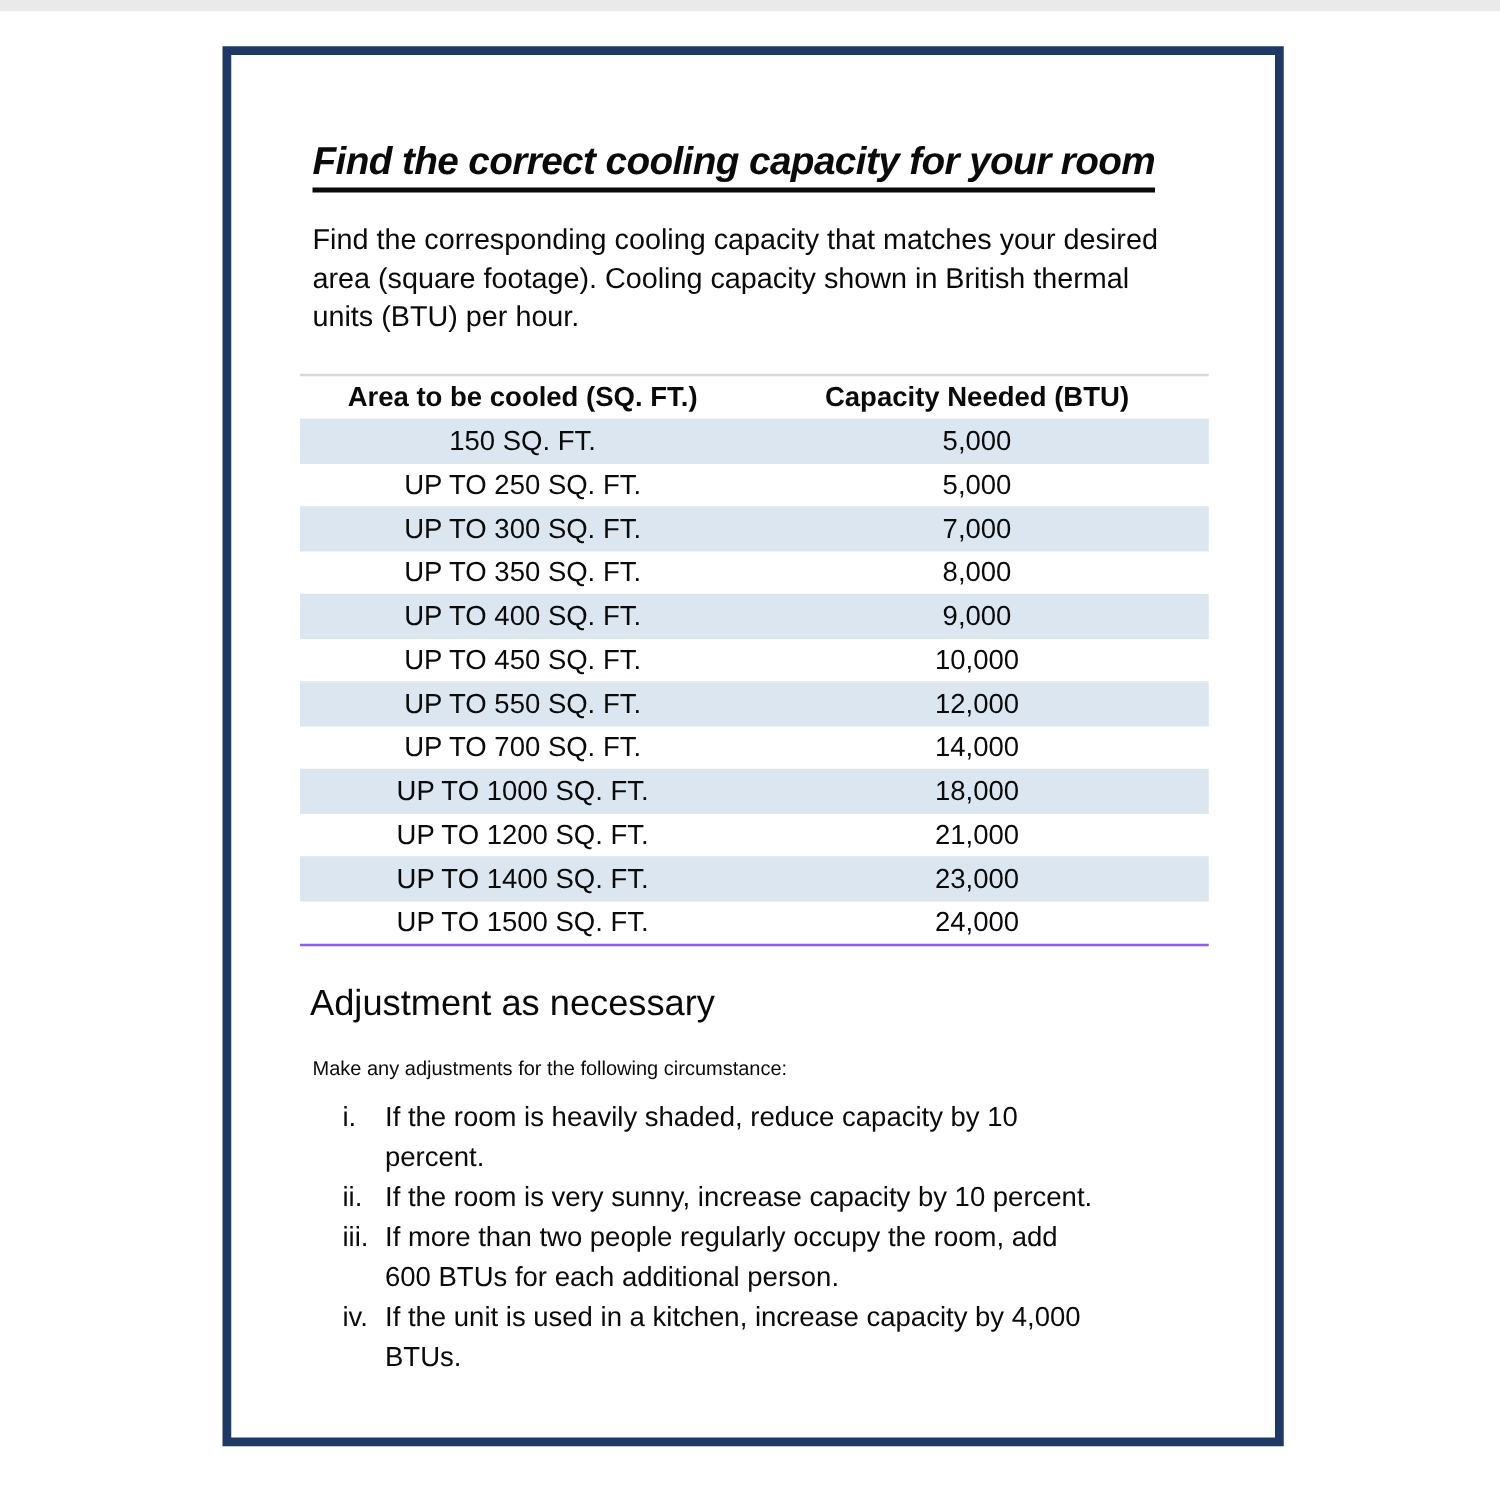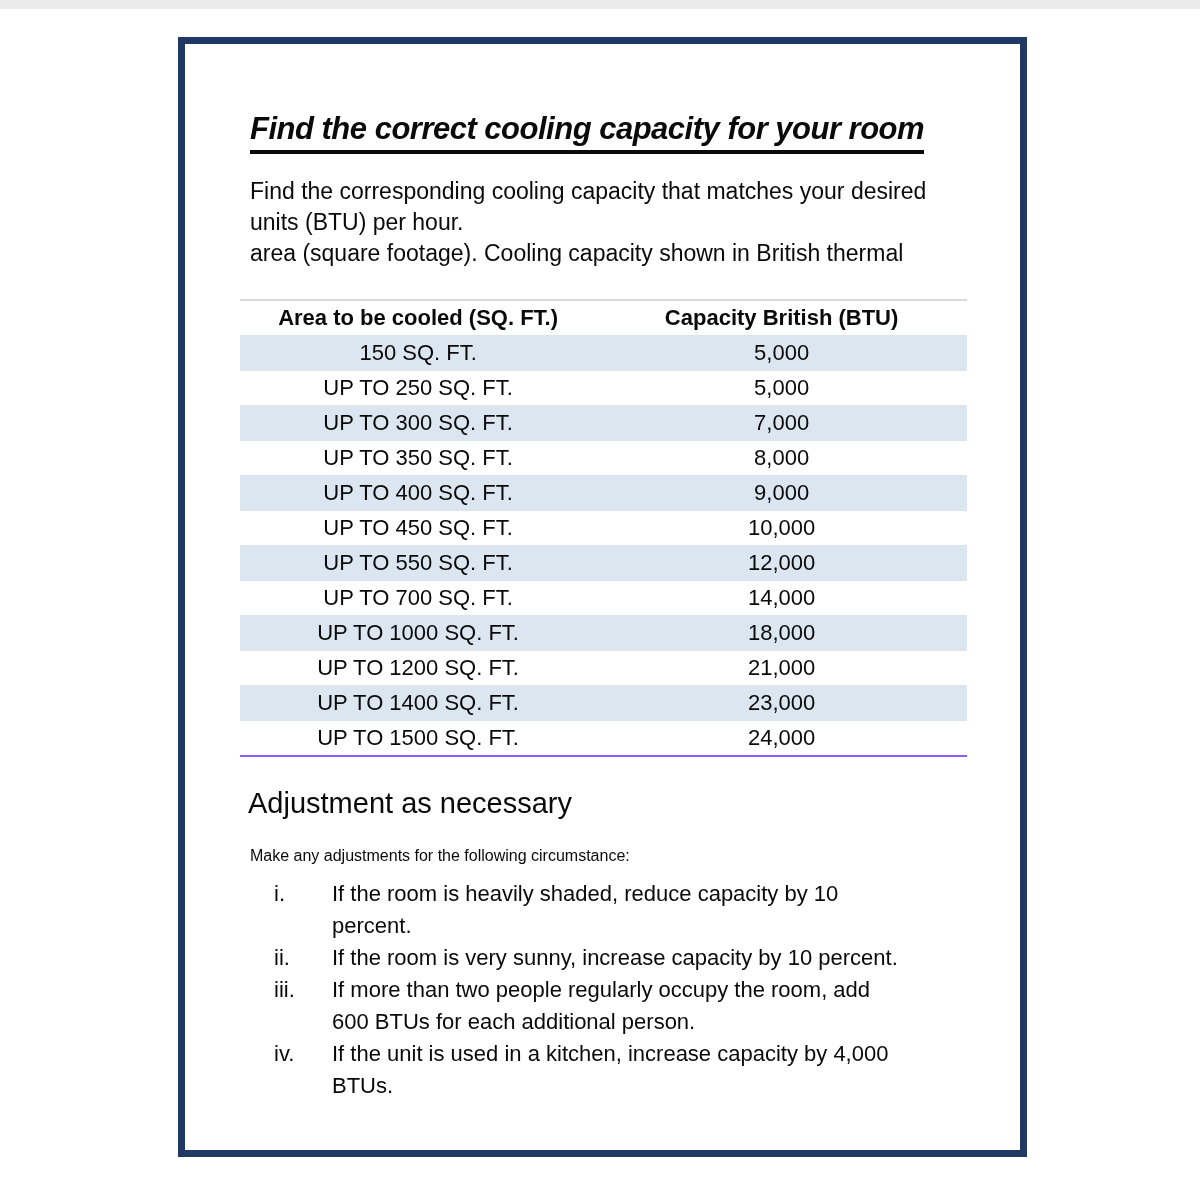--- a/index.html
+++ b/index.html
@@ -89,48 +89,47 @@
   }
   .adj-item .numeral {
     width: 58px;
     padding-left: 24px;
     box-sizing: border-box;
     flex: 0 0 auto;
   }
   .adj-item .item-text {
     width: 628px;
     flex: 0 0 auto;
-    margin-left: 24px;
   }
 </style>
 </head>
 <body>
 
 <div class="top-strip"></div>
 
 <div class="page-frame">
   <div class="content">
 
     <h1 class="doc-title">Find the correct cooling capacity for your room</h1>
 
     <div class="intro">
       <div>Find the corresponding cooling capacity that matches your desired</div>
+      <div>area (square footage). Cooling capacity shown in British thermal</div>
       <div>units (BTU) per hour.</div>
-      <div>area (square footage). Cooling capacity shown in British thermal</div>
     </div>
 
     <table class="capacity">
       <colgroup>
           <col class="c1">
           <col class="c2">
         </colgroup>
       <thead>
         <tr>
           <th>Area to be cooled (SQ. FT.)</th>
-          <th>Capacity British (BTU)</th>
+          <th>Capacity Needed (BTU)</th>
         </tr>
       </thead>
       <tbody>
         <tr>
             <td>150 SQ. FT.</td>
             <td>5,000</td>
           </tr>
         <tr>
             <td>UP TO 250 SQ. FT.</td>
             <td>5,000</td>

